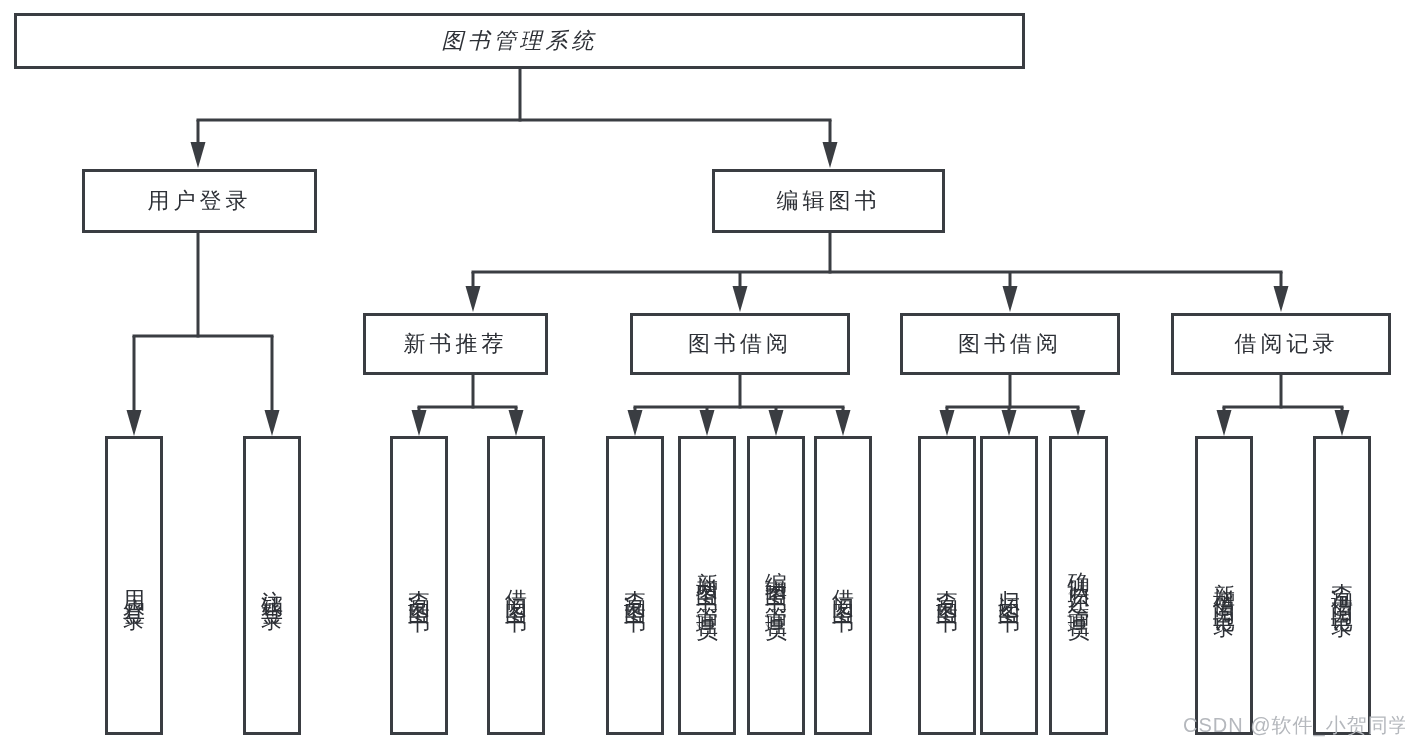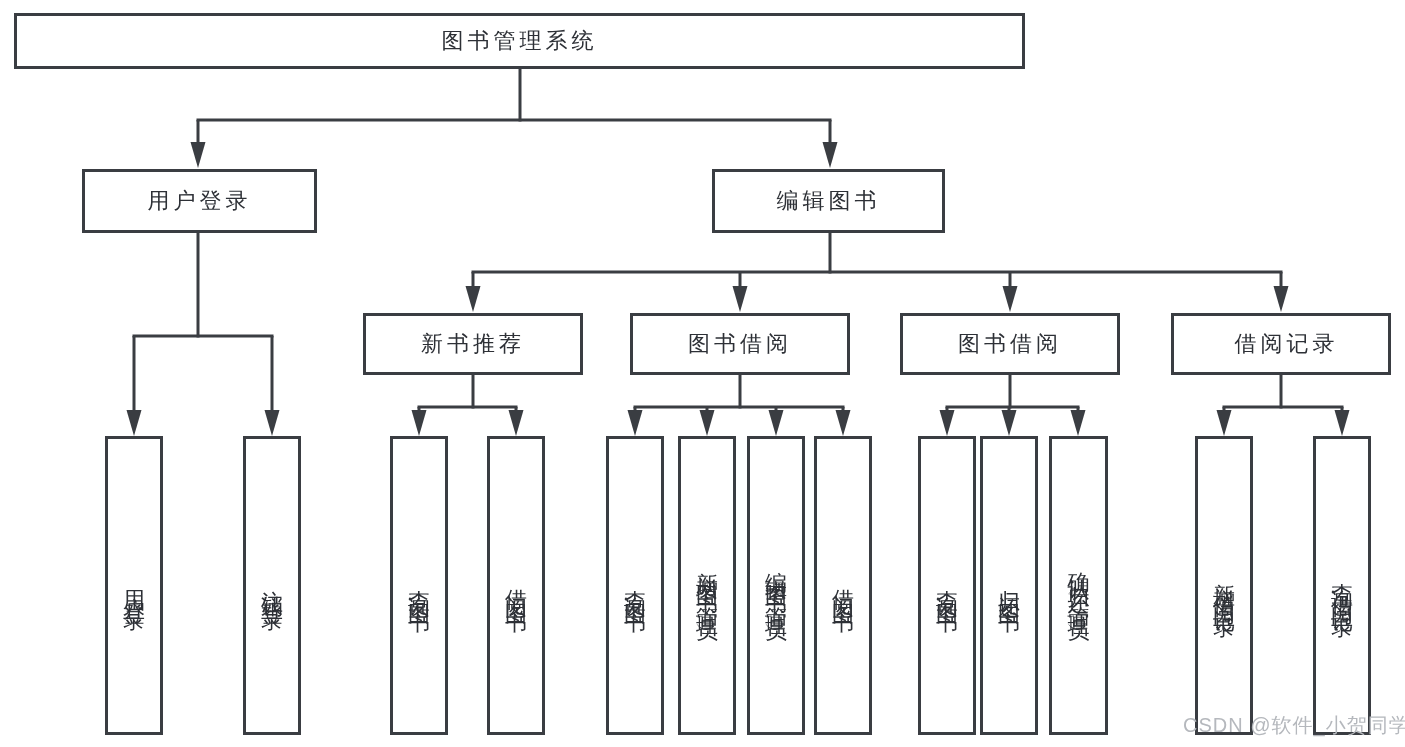--- a/index.html
+++ b/index.html
@@ -28,21 +28,21 @@
     align-items: center;
     justify-content: center;
     color: #2d3036;
   }
   .hlabel {
     font-size: 22px;
     letter-spacing: 4px;
     white-space: nowrap;
     color: #2d3036;
   }
-  .root { left: 14px; top: 13px; width: 1011px; height: 56px; }
+  .root { left: 14px; top: 13px; width: 1011px; height: 56px; font-style: italic; }
   .lvl1 { top: 169px; height: 64px; }
   .lvl2 { top: 313px; height: 62px; }
   .leaf {
     position: absolute;
     top: 436px;
     width: 58px; height: 299px;
     border: 3px solid #3a3d42;
     background: #ffffff;
     display: flex;
     align-items: center;
@@ -151,21 +151,21 @@
     <span class="hlabel">图书管理系统</span>
   </div>
 
   <div class="box lvl1" style="left:82px; width:235px;">
     <span class="hlabel">用户登录</span>
   </div>
   <div class="box lvl1" style="left:712px; width:233px;">
     <span class="hlabel">编辑图书</span>
   </div>
 
-  <div class="box lvl2" style="left:363px; width:220px;justify-content:center;">
+  <div class="box lvl2" style="left:363px; width:185px;justify-content:center;">
     <span class="hlabel">新书推荐</span>
   </div>
   <div class="box lvl2" style="left:630px; width:220px;align-items:center;">
     <span class="hlabel">图书借阅</span>
   </div>
   <div class="box lvl2" style="left:900px; width:220px;">
     <span class="hlabel">图书借阅</span>
   </div>
   <div class="box lvl2" style="left:1171px; width:220px;padding-left:11px;">
     <span class="hlabel">借阅记录</span>

